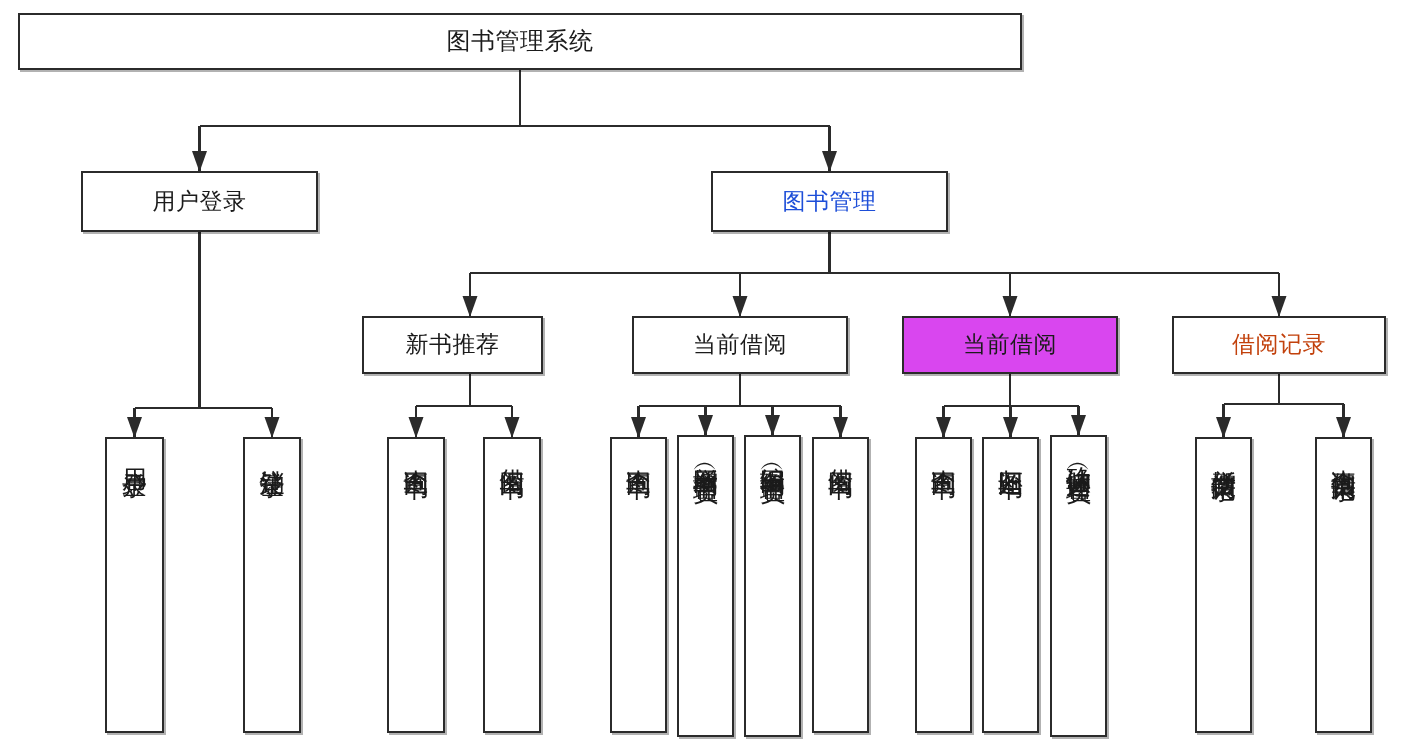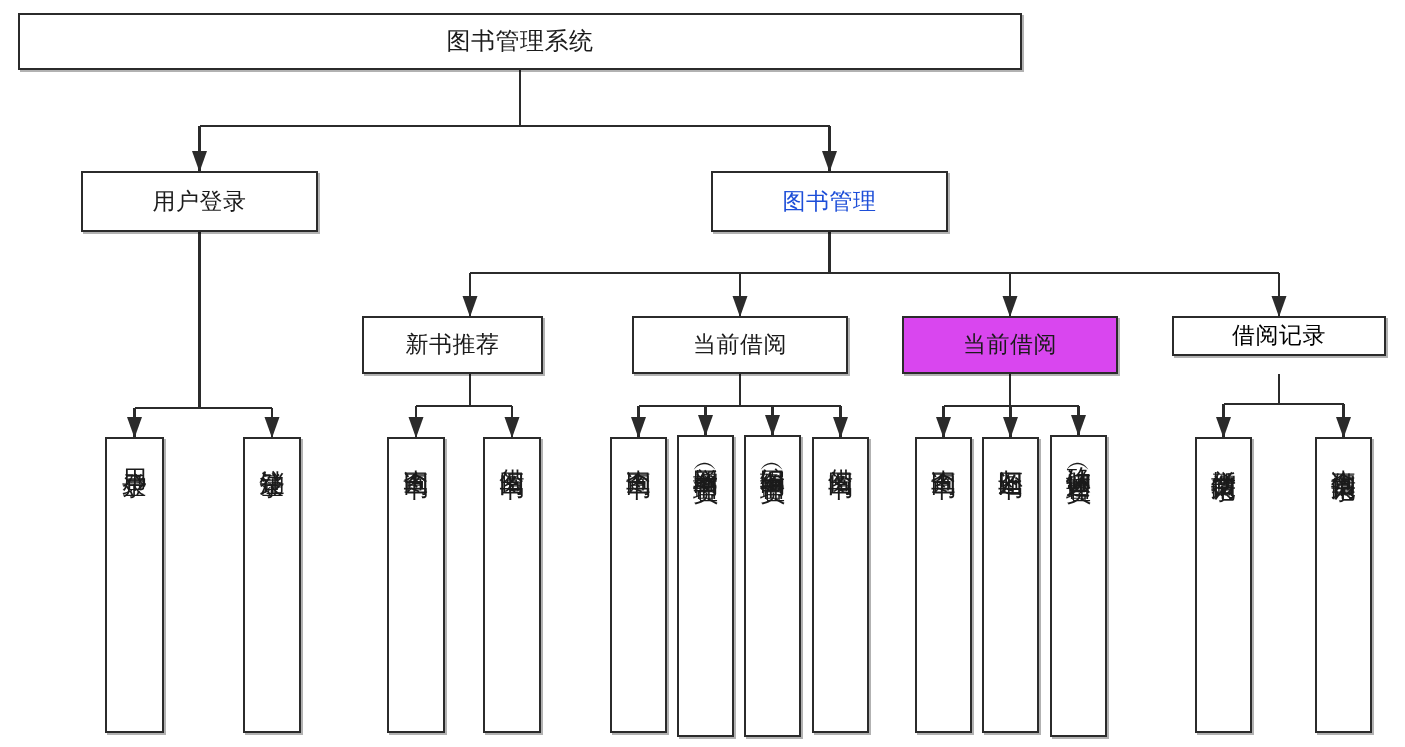--- a/index.html
+++ b/index.html
@@ -127,21 +127,21 @@
       </div>
       <div class="node h" style="left: 362px; top: 316px; width: 181px; height: 58px; border-color: rgb(43, 43, 43); background: rgb(255, 255, 255); color: rgb(27, 27, 27);">
         <span class="label">新书推荐</span>
       </div>
       <div class="node h" style="left: 632px; top: 316px; width: 216px; height: 58px; border-color: rgb(43, 43, 43); background: rgb(255, 255, 255); color: rgb(27, 27, 27);">
         <span class="label">当前借阅</span>
       </div>
       <div class="node h" style="left: 902px; top: 316px; width: 216px; height: 58px; border-color: rgb(43, 43, 43); background: #d946ef; color: rgb(27, 27, 27);">
         <span class="label">当前借阅</span>
       </div>
-      <div class="node h" style="left: 1172px; top: 316px; width: 214px; height: 40px; border-color: rgb(43, 43, 43); background: rgb(255, 255, 255); color: #000000;">
+      <div class="node h" style="left: 1172px; top: 316px; width: 214px; height: 58px; border-color: rgb(43, 43, 43); background: rgb(255, 255, 255); color: #c2410c;">
         <span class="label">借阅记录</span>
       </div>
       <div class="node v" style="left: 105px; top: 437px; width: 59px; height: 296px; border-color: rgb(43, 43, 43); background: rgb(255, 255, 255); color: rgb(27, 27, 27);">
         <span class="label">用户登录</span>
       </div>
       <div class="node v" style="left: 243px; top: 437px; width: 58px; height: 296px; border-color: rgb(43, 43, 43); background: rgb(255, 255, 255); color: rgb(27, 27, 27);">
         <span class="label">注销登录</span>
       </div>
       <div class="node v" style="left: 387px; top: 437px; width: 58px; height: 296px; border-color: rgb(43, 43, 43); background: rgb(255, 255, 255); color: rgb(27, 27, 27);">
         <span class="label">查询图书</span>

